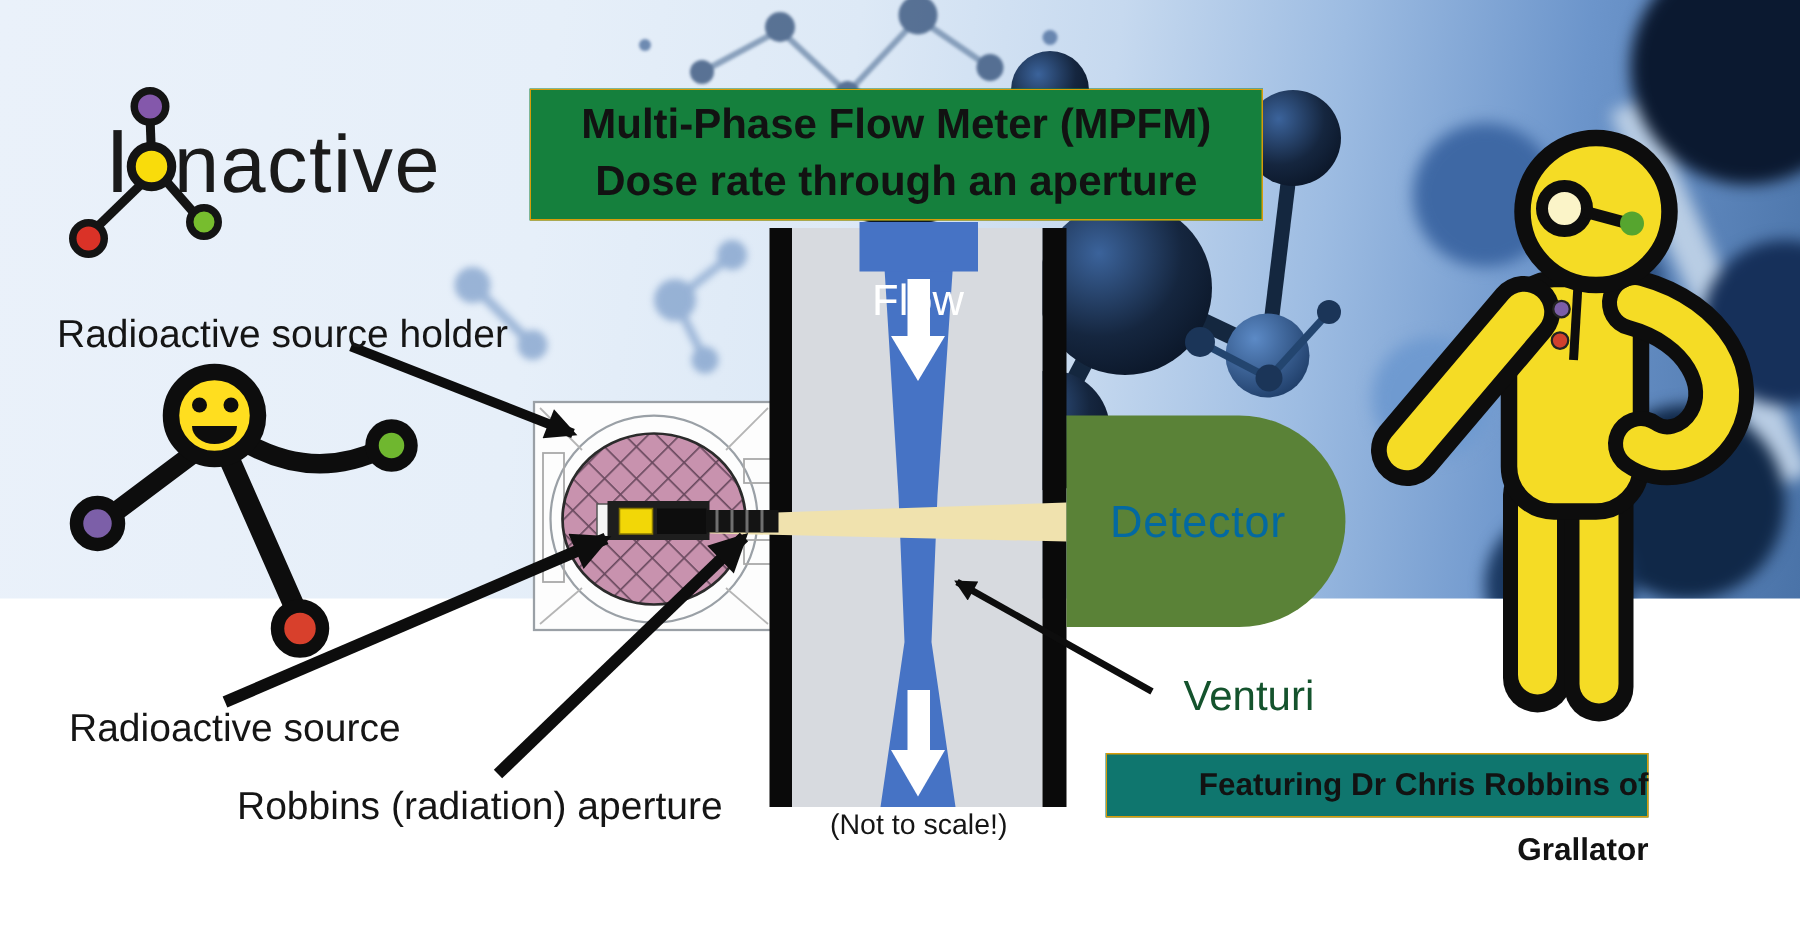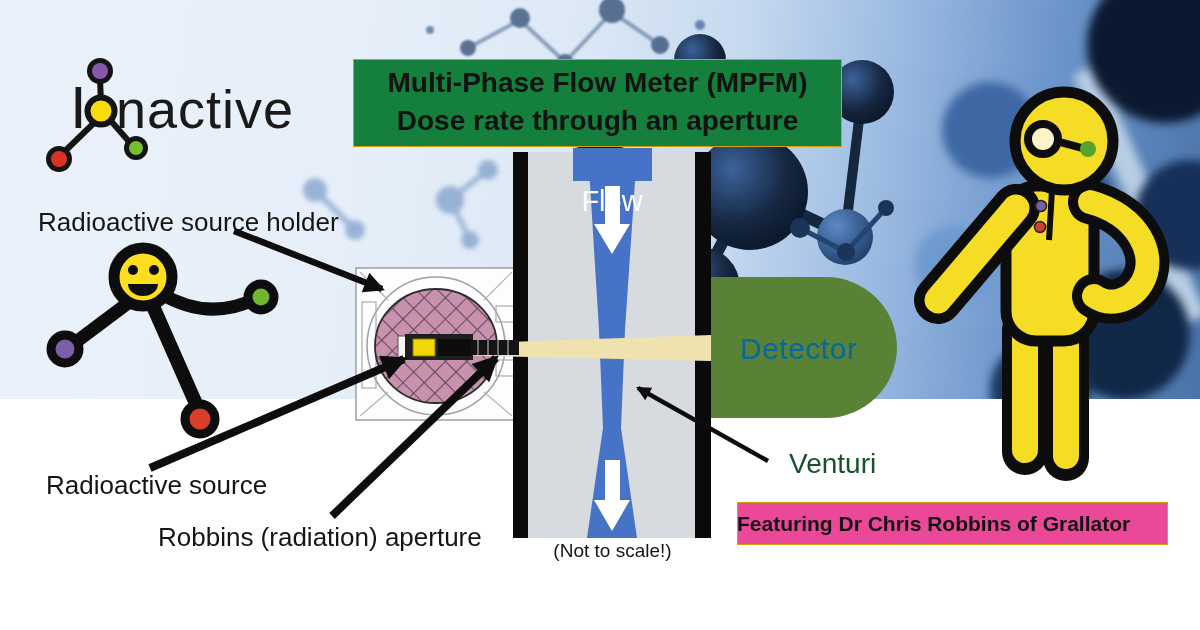--- a/index.html
+++ b/index.html
@@ -18,22 +18,22 @@
   .blur4{filter:blur(5px);}
   .diagram{position:absolute;left:0;top:0;width:1200px;height:630px;}
   .lbl{position:absolute;color:#151515;font-size:26px;white-space:nowrap;}
   .banner{
     position:absolute;left:353px;top:59px;width:489px;height:88px;
     background:#15803d;color:#121212;text-align:center;font-weight:bold;
     font-size:28px;line-height:38px;padding-top:5px;box-sizing:border-box;
     box-shadow:0 0 0 1px #d89c08 inset;
   }
   .footer-banner{
-    position:absolute;left:737px;top:502px;width:431px;height:43px;
-    background:#ec4899;color:#121212;text-align:left;font-weight:bold;
+    position:absolute;left:737px;top:502px;width:362px;height:43px;
+    background:#0f766e;color:#121212;text-align:right;font-weight:bold;
     font-size:21px;line-height:43px;box-shadow:0 0 0 1px #d89c08 inset;
   }
   .flow-lbl{position:absolute;left:562px;top:147px;width:100px;text-align:center;
     color:#ffffff;font-size:29px;margin-top:38px;}
   .detector-lbl{position:absolute;left:740px;top:332px;width:152px;
     color:#0369a1;font-size:30px;letter-spacing:0.5px;}
   .nts{position:absolute;left:500px;top:540px;width:225px;text-align:center;
     color:#151515;font-size:19px;}
   .venturi-lbl{position:absolute;left:789px;top:448px;font-size:28px;color:#14532d;}
 </style>

